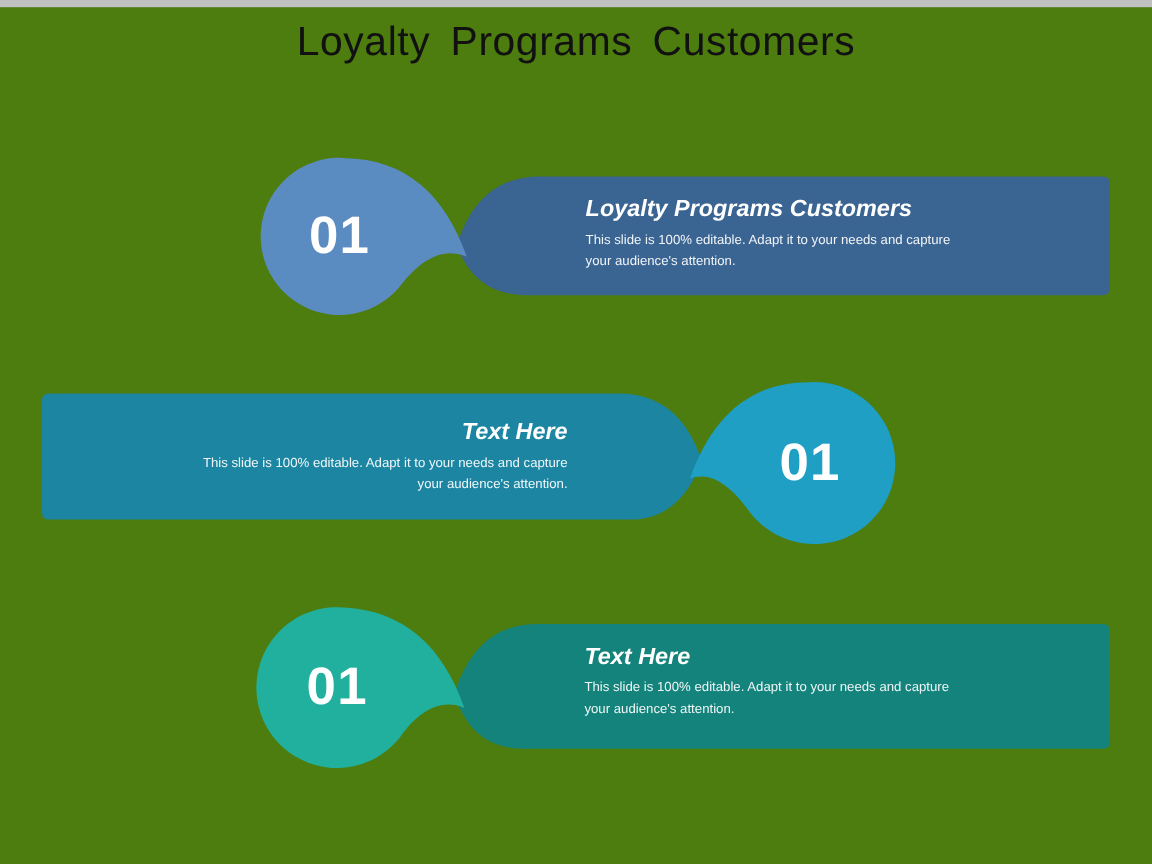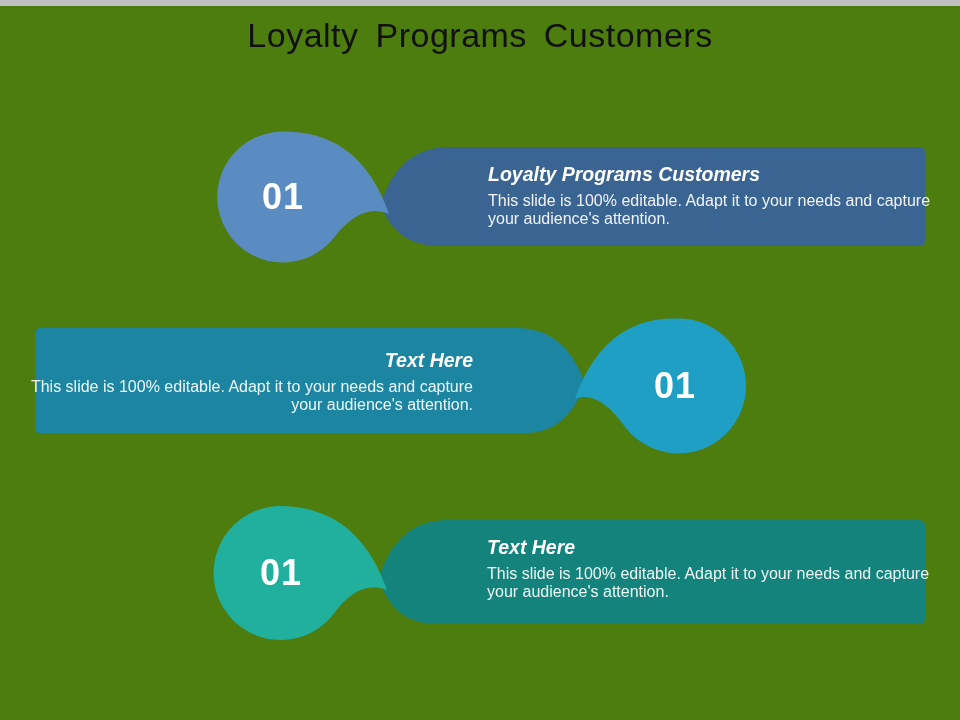--- a/index.html
+++ b/index.html
@@ -31,21 +31,21 @@
     z-index: 3;
   }
   .num {
     position: absolute;
     width: 140px;
     height: 64px;
     display: flex;
     align-items: center;
     justify-content: center;
     color: #ffffff;
-    font-size: 36px;
+    font-size: 44px;
     font-weight: 700;
     letter-spacing: 1px;
     z-index: 3;
   }
   .num1 { left: 213px; top: 165px; }
   .num2 { left: 605px; top: 354px; }
   .num3 { left: 211px; top: 541px; }
   .tb {
     position: absolute;
     width: 445px;
@@ -53,21 +53,21 @@
     z-index: 3;
   }
   .tb .heading {
     font-size: 19.5px;
     line-height: 24px;
     font-weight: 700;
     font-style: italic;
     margin-bottom: 6px;
   }
   .tb .body {
-    font-size: 16px;
+    font-size: 11px;
     line-height: 17.5px;
     color: rgba(255,255,255,0.93);
     white-space: pre-line;
   }
   .tb1 { left: 488px; top: 162px; text-align: left; }
   .tb2 { left: 28px;  top: 348px; text-align: right; }
   .tb3 { left: 487px; top: 535px; text-align: left; }
 </style>
 </head>
 <body>

